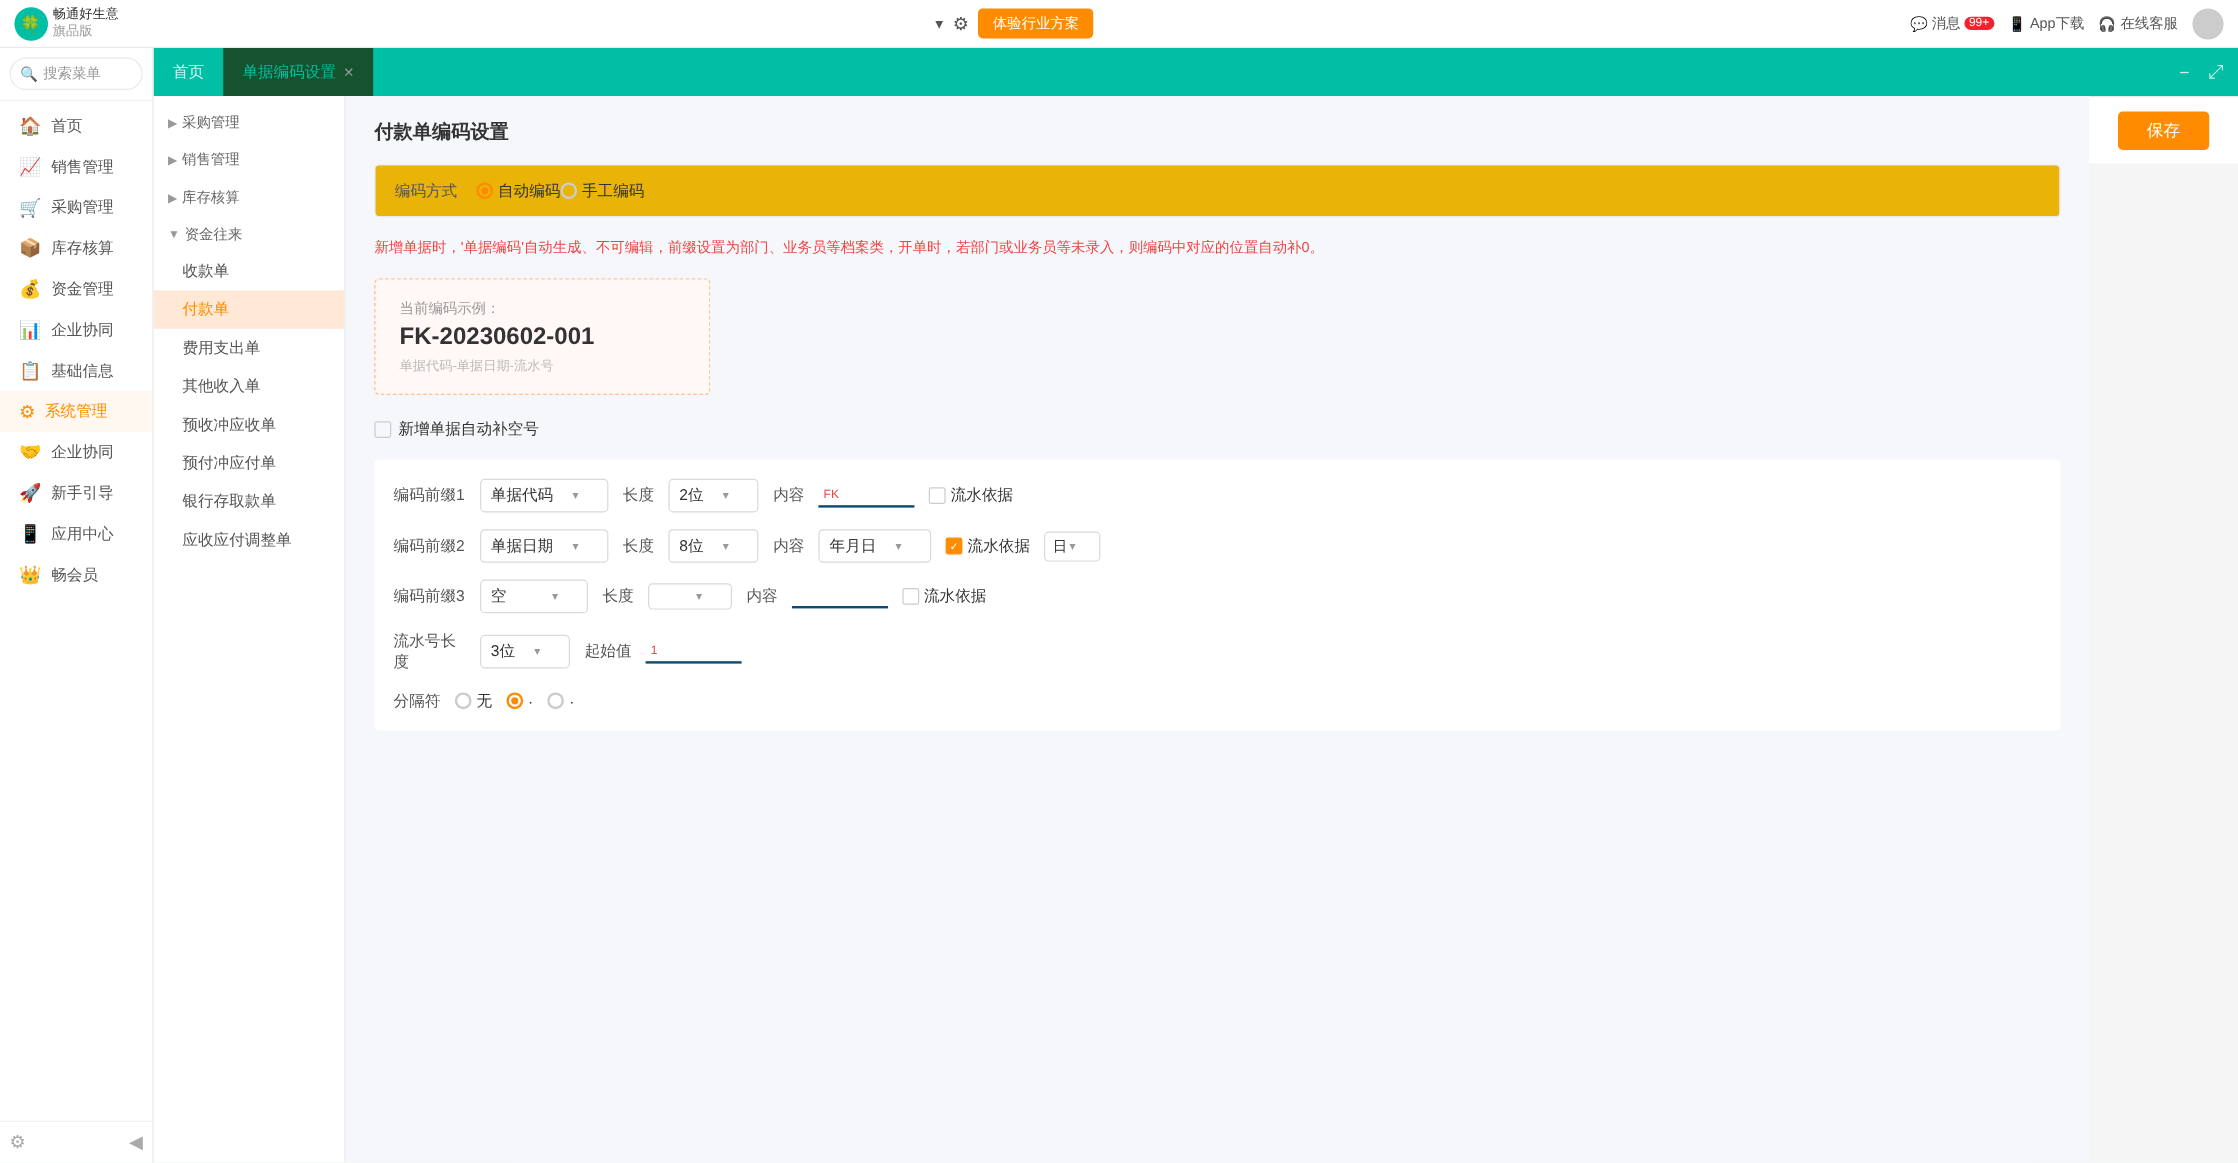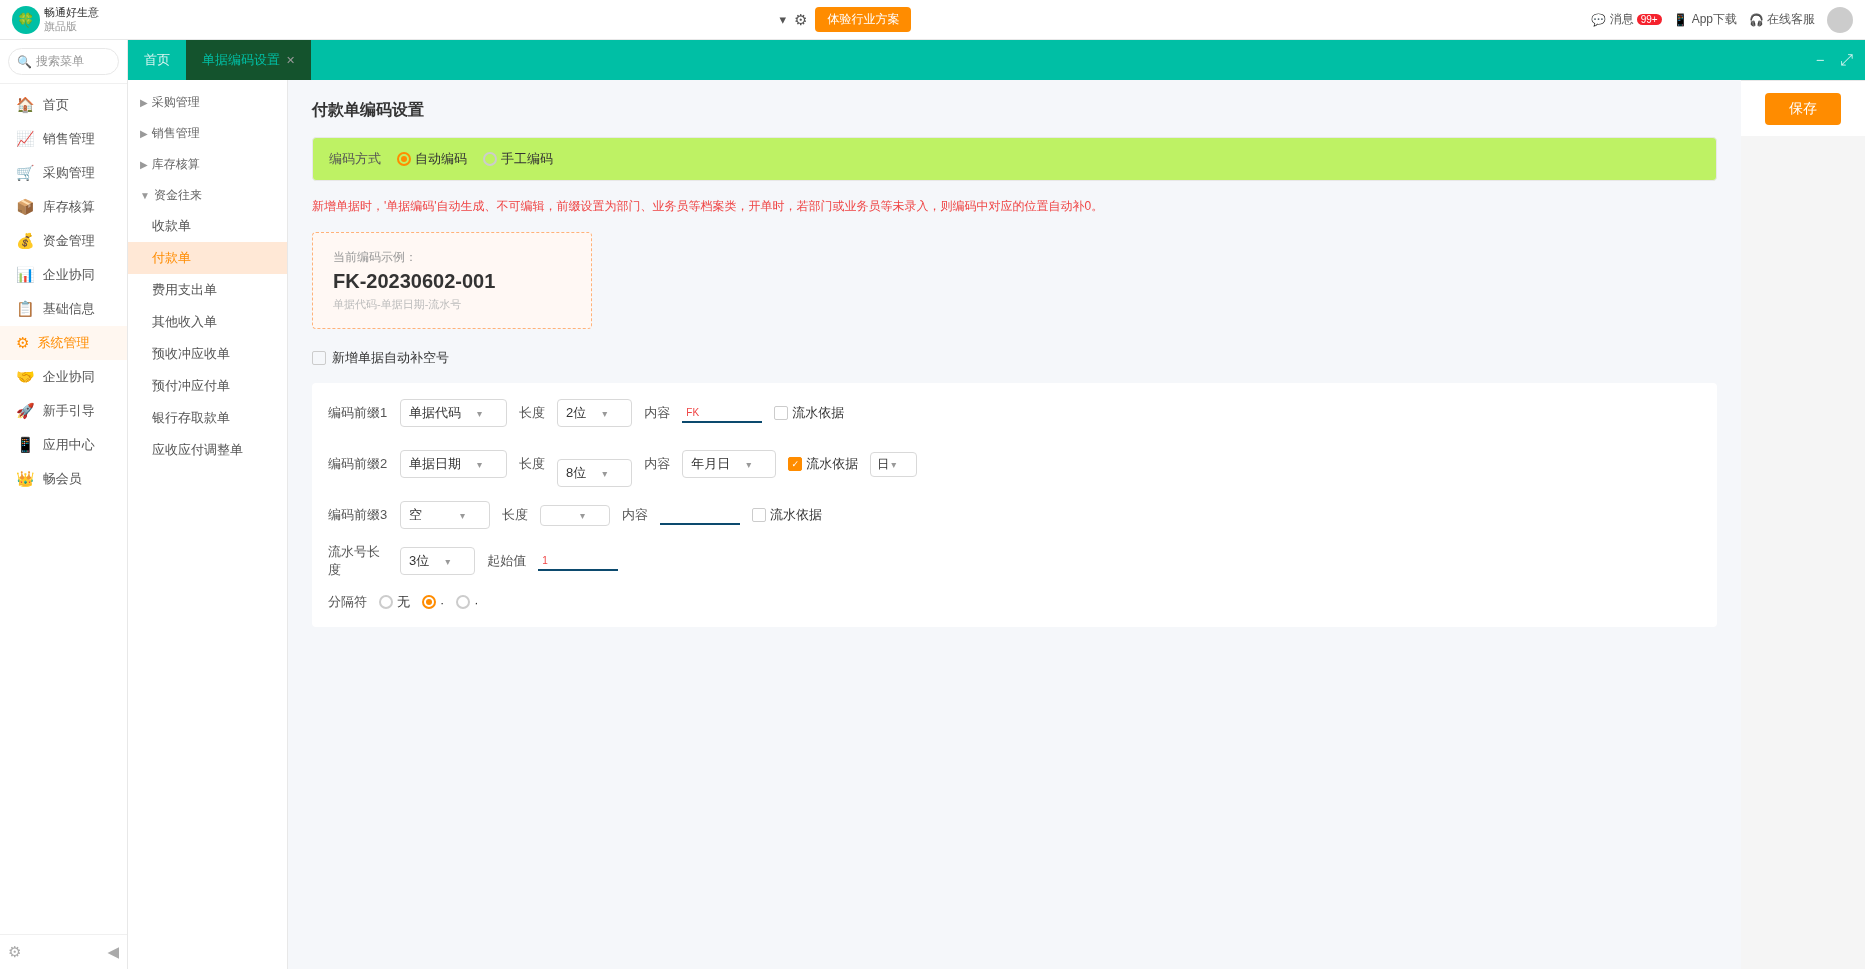--- a/index.html
+++ b/index.html
@@ -160,31 +160,31 @@
     }
     .page-title {
       font-size: 16px;
       font-weight: 600;
       color: #333;
       margin-bottom: 16px;
     }
 
     
     .coding-method {
-      background: #bef264;
+      background: #eab308;
       border: 1px solid #e8e8e8;
       border-radius: 4px;
       padding: 12px 16px;
       margin-bottom: 16px;
       display: flex;
       align-items: center;
       gap: 16px;
     }
     .coding-method-label { font-size: 13px; color: #555; }
-    .radio-group { display: flex; align-items: flex-start; gap: 16px; }
+    .radio-group { display: flex; align-items: flex-start; }
     .radio-item { display: flex; align-items: center; gap: 4px; cursor: pointer; font-size: 13px; }
     .radio-circle {
       width: 14px; height: 14px; border-radius: 50%;
       border: 2px solid #ccc;
       display: flex; align-items: center; justify-content: center;
     }
     .radio-circle.checked { border-color: #ff8c00; }
     .radio-circle.checked::after { content: ''; width: 6px; height: 6px; background: #ff8c00; border-radius: 50%; }
 
     
@@ -522,21 +522,21 @@
               </div>
             </div>
 
             <div class="form-row">
               <span class="form-label">编码前缀2</span>
               <div class="form-select">
                 <span>单据日期</span>
                 <span class="form-select-arrow">▾</span>
               </div>
               <span class="form-field-label">长度</span>
-              <div class="form-select" style="min-width:70px;margin-top:18px;">
+              <div class="form-select" style="min-width:70px;">
                 <span>8位</span>
                 <span class="form-select-arrow">▾</span>
               </div>
               <span class="form-field-label">内容</span>
               <div class="form-select" style="min-width:70px;">
                 <span>年月日</span>
                 <span class="form-select-arrow">▾</span>
               </div>
               <div class="form-checkbox-wrap">
                 <div class="checkbox-small checked">✓</div>

